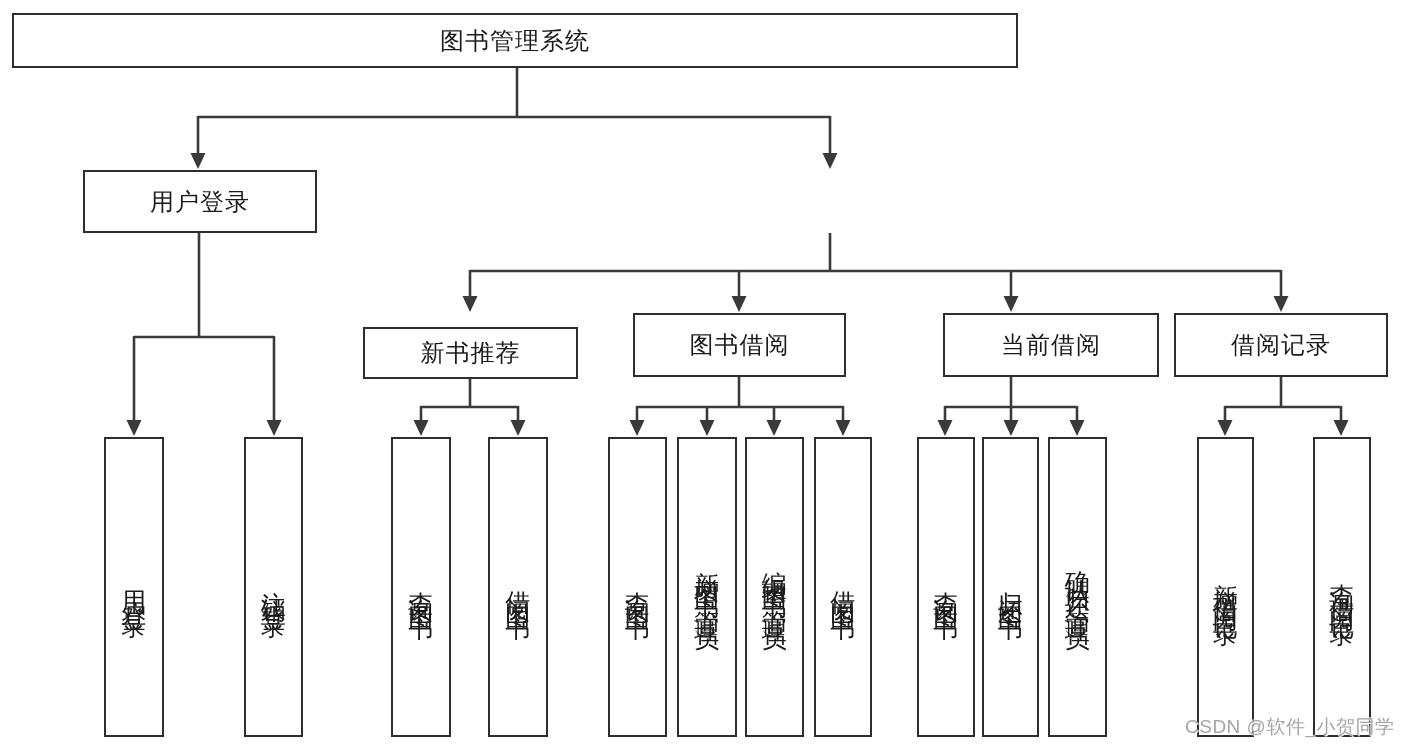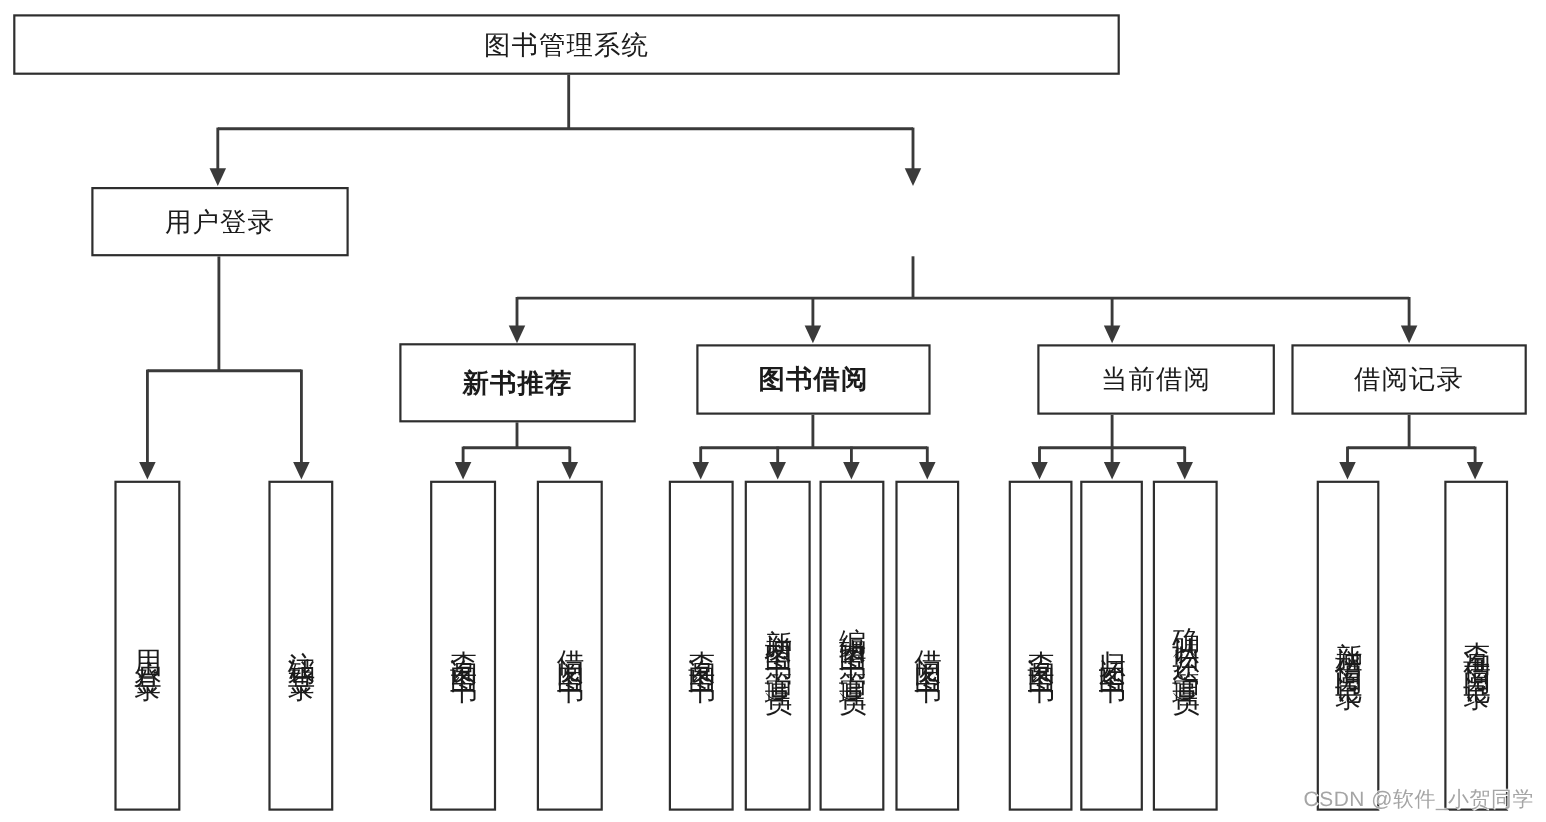--- a/index.html
+++ b/index.html
@@ -110,24 +110,24 @@
   </svg>
 
   <div class="box hbox" style="left:12px;top:13px;width:1006px;height:55px;">
     <span>图书管理系统</span>
   </div>
 
   <div class="box hbox" style="left:83px;top:170px;width:234px;height:63px;">
     <span>用户登录</span>
   </div>
 
-  <div class="box hbox" style="left:363px;top:312px;width:215px;height:72px;font-weight:bold;">
+  <div class="box hbox" style="left:363px;top:327px;width:215px;height:52px;">
     <span>新书推荐</span>
   </div>
-  <div class="box hbox" style="left:633px;top:313px;width:213px;height:64px;font-weight:bold;">
+  <div class="box hbox" style="left:633px;top:313px;width:213px;height:64px;">
     <span>图书借阅</span>
   </div>
   <div class="box hbox" style="left:943px;top:313px;width:216px;height:64px;">
     <span>当前借阅</span>
   </div>
   <div class="box hbox" style="left:1174px;top:313px;width:214px;height:64px;">
     <span>借阅记录</span>
   </div>
 
   <div class="box vbox" style="left:104px;top:437px;width:60px;height:300px;">

